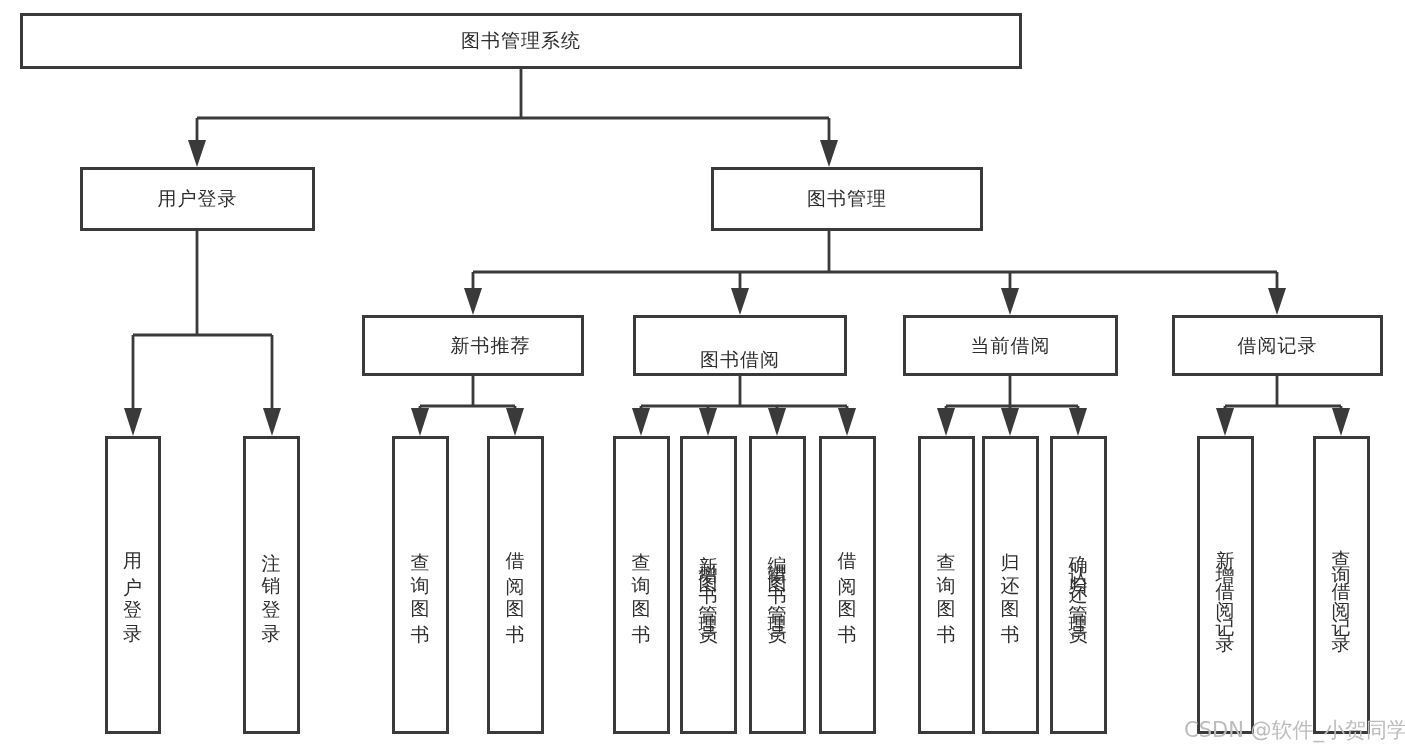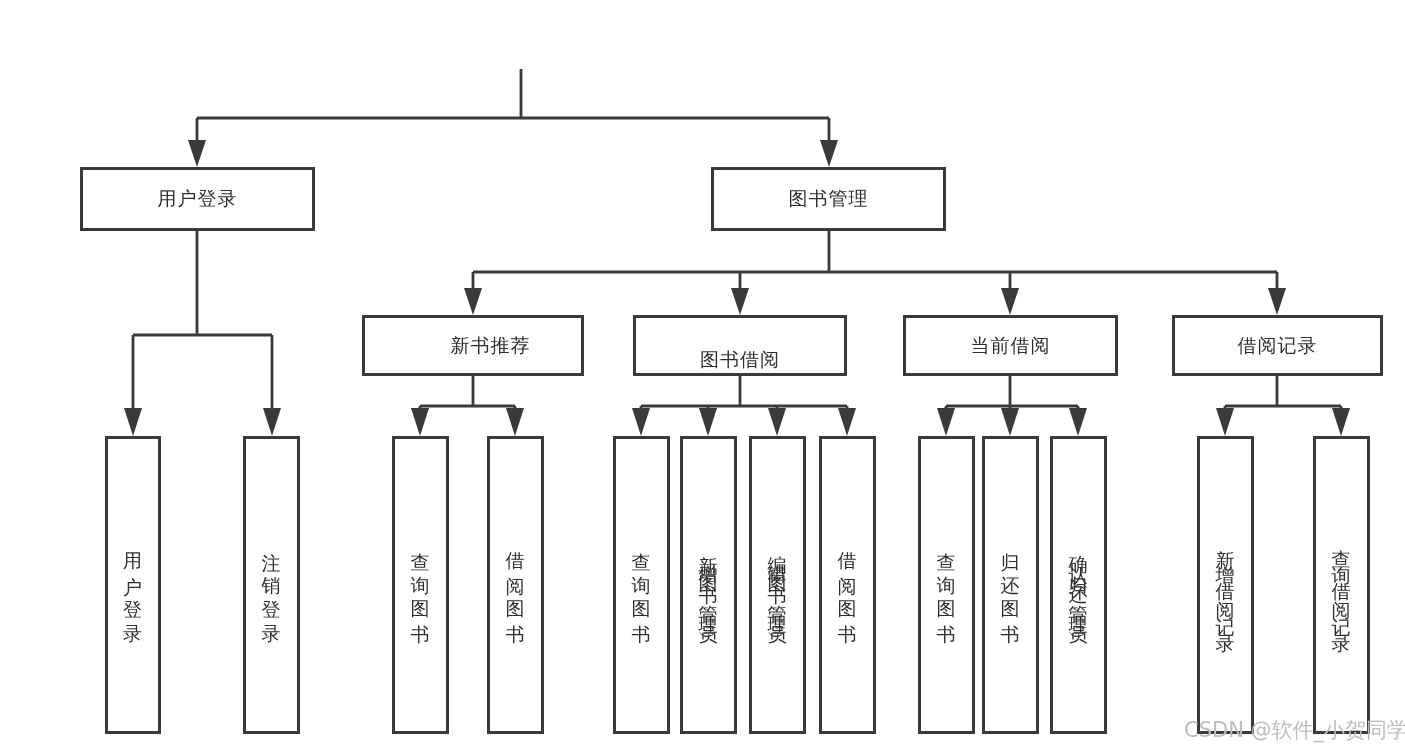--- a/index.html
+++ b/index.html
@@ -106,25 +106,28 @@
       <polygon points="768,408 786,408 777,436"></polygon>
       <polygon points="838,408 856,408 847,436"></polygon>
       <polygon points="937,408 955,408 946,436"></polygon>
       <polygon points="1001,408 1019,408 1010,436"></polygon>
       <polygon points="1069,408 1087,408 1078,436"></polygon>
       <polygon points="1216,408 1234,408 1225,436"></polygon>
       <polygon points="1332,408 1350,408 1341,436"></polygon>
     </g>
   </svg>
 
+  <div class="box h-box" style="left:20px;top:13px;width:1002px;height:56px;">
+    <span>图书管理系统</span>
+  </div>
 
   <div class="box h-box" style="left:80px;top:167px;width:235px;height:64px;">
     <span>用户登录</span>
   </div>
-  <div class="box h-box" style="left:711px;top:167px;width:235px;height:64px;">
+  <div class="box h-box" style="left:711px;top:167px;width:272px;height:64px;">
     <span>图书管理</span>
   </div>
 
   <div class="box h-box" style="left:362px;top:315px;width:222px;height:61px;padding-left:35px;">
     <span>新书推荐</span>
   </div>
   <div class="box h-box" style="left:633px;top:315px;width:214px;height:61px;align-items:flex-end;">
     <span>图书借阅</span>
   </div>
   <div class="box h-box" style="left:1172px;top:315px;width:211px;height:61px;">

